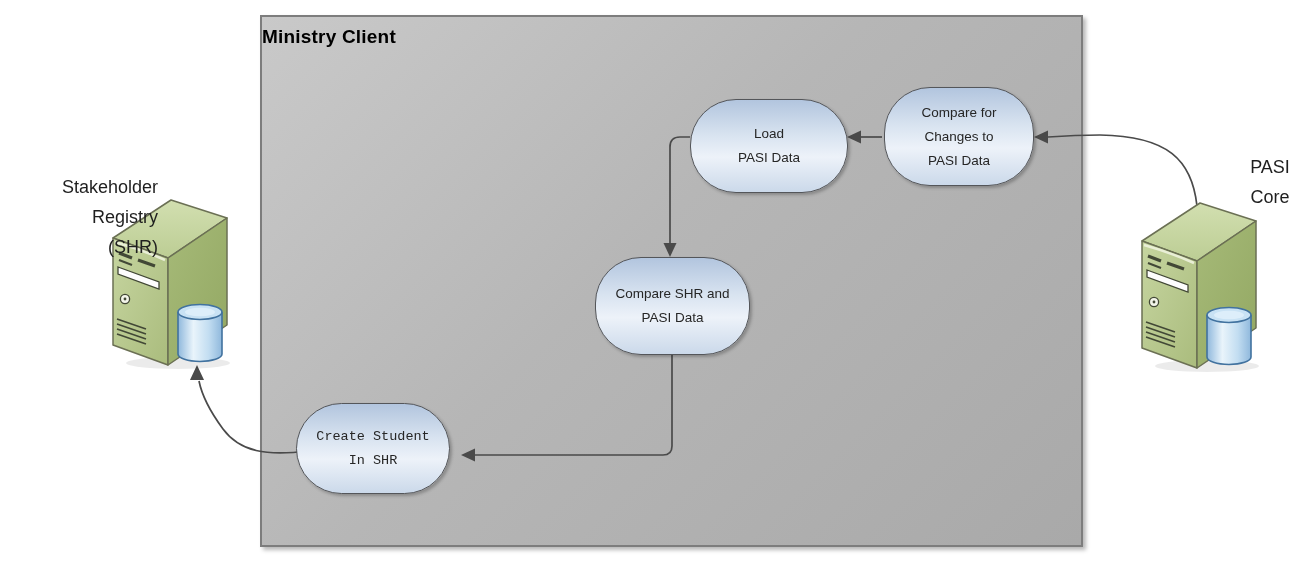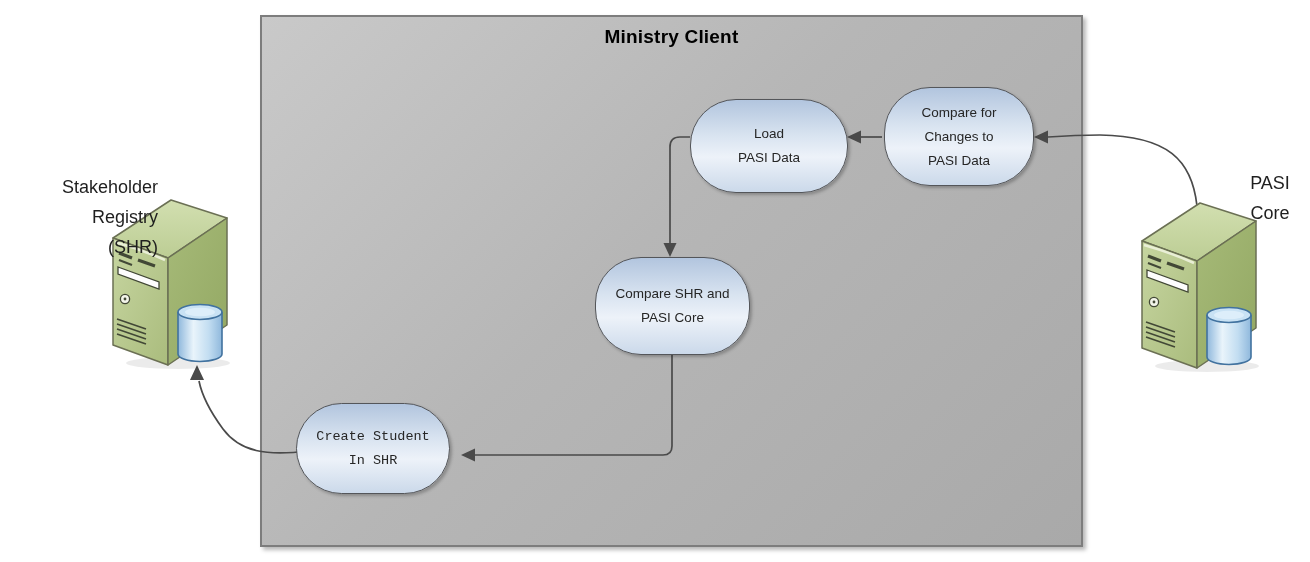--- a/index.html
+++ b/index.html
@@ -17,21 +17,21 @@
   .boundary {
     position: absolute;
     left: 260px; top: 15px;
     width: 819px; height: 528px;
     background: linear-gradient(135deg, #c9c9c9 0%, #b6b6b6 45%, #a9a9a9 100%);
     border: 2px solid #7d7d7d;
     box-shadow: 3px 3px 4px rgba(0,0,0,0.28);
   }
   .boundary-title {
     margin-top: 9px;
-    text-align: center;
+    text-align: left;
     font-size: 19px;
     font-weight: bold;
     color: #000000;
     letter-spacing: 0.2px;
   }
   
   .node {
     position: absolute;
     border: 1.5px solid #54565a;
     border-radius: 46px;
@@ -51,21 +51,21 @@
   
   .ext-label {
     position: absolute;
     text-align: center;
     font-size: 18px;
     line-height: 30px;
     color: #1f1f1f;
     white-space: pre-line;
   }
   #label-shr  { left: 2px;    top: 172px; width: 156px; text-align: right; }
-  #label-pasi { left: 1231px; top: 168px; width: 78px;  }
+  #label-pasi { left: 1231px; top: 152px; width: 78px;  }
   
   #overlay {
     position: absolute; left: 0; top: 0;
     width: 1310px; height: 562px;
     pointer-events: none;
   }
 </style>
 </head>
 <body>
 
@@ -151,21 +151,21 @@
     <use href="#server-icon" x="108" y="197"></use>
     <use href="#server-icon" x="1137" y="200"></use>
   </svg>
 
   <div class="node" id="node-load">Load
 PASI Data</div>
   <div class="node" id="node-monitor">Compare for
 Changes to
 PASI Data</div>
   <div class="node" id="node-compare">Compare SHR and
-PASI Core</div>
+PASI Data</div>
   <div class="node" id="node-create">Create Student
 In SHR</div>
 
   <div class="ext-label" id="label-shr">Stakeholder
 Registry
 (SHR)</div>
   <div class="ext-label" id="label-pasi">PASI
 Core</div>
 
 </div>

